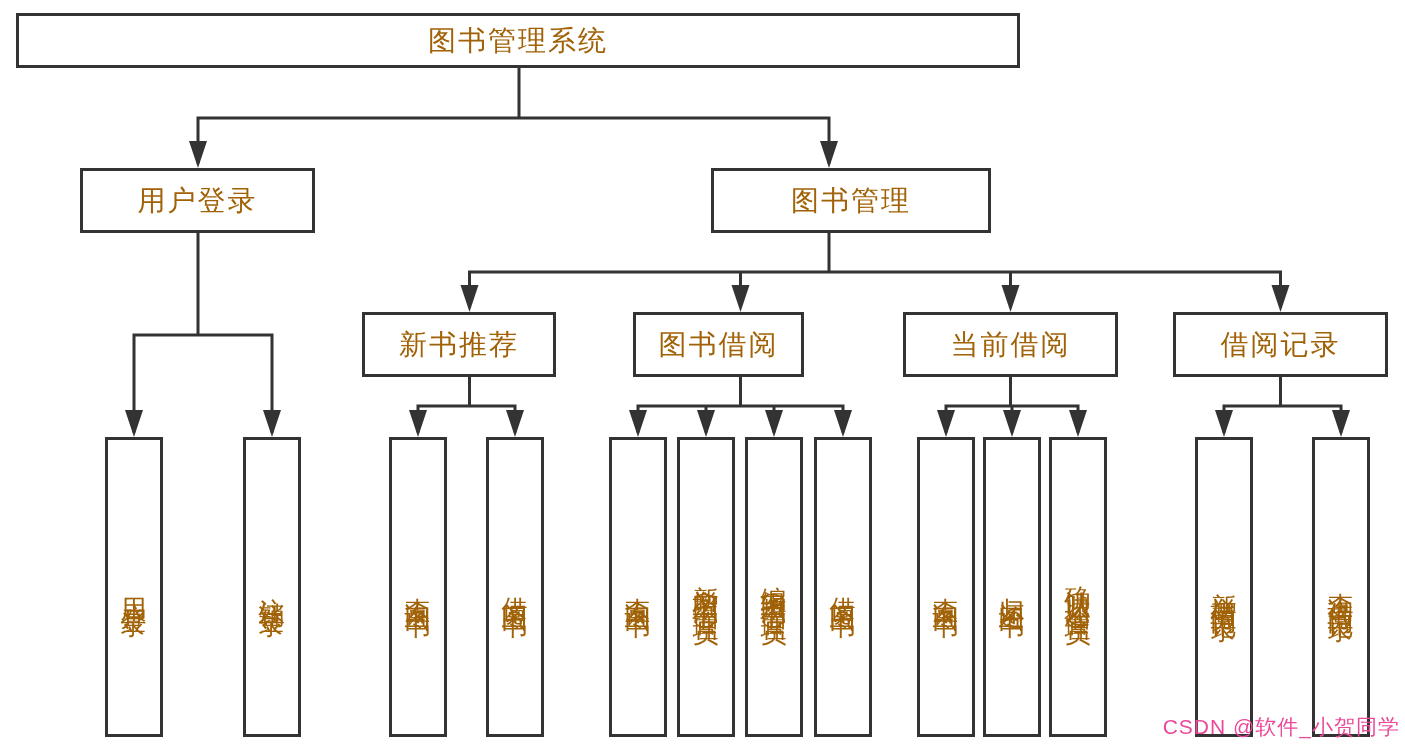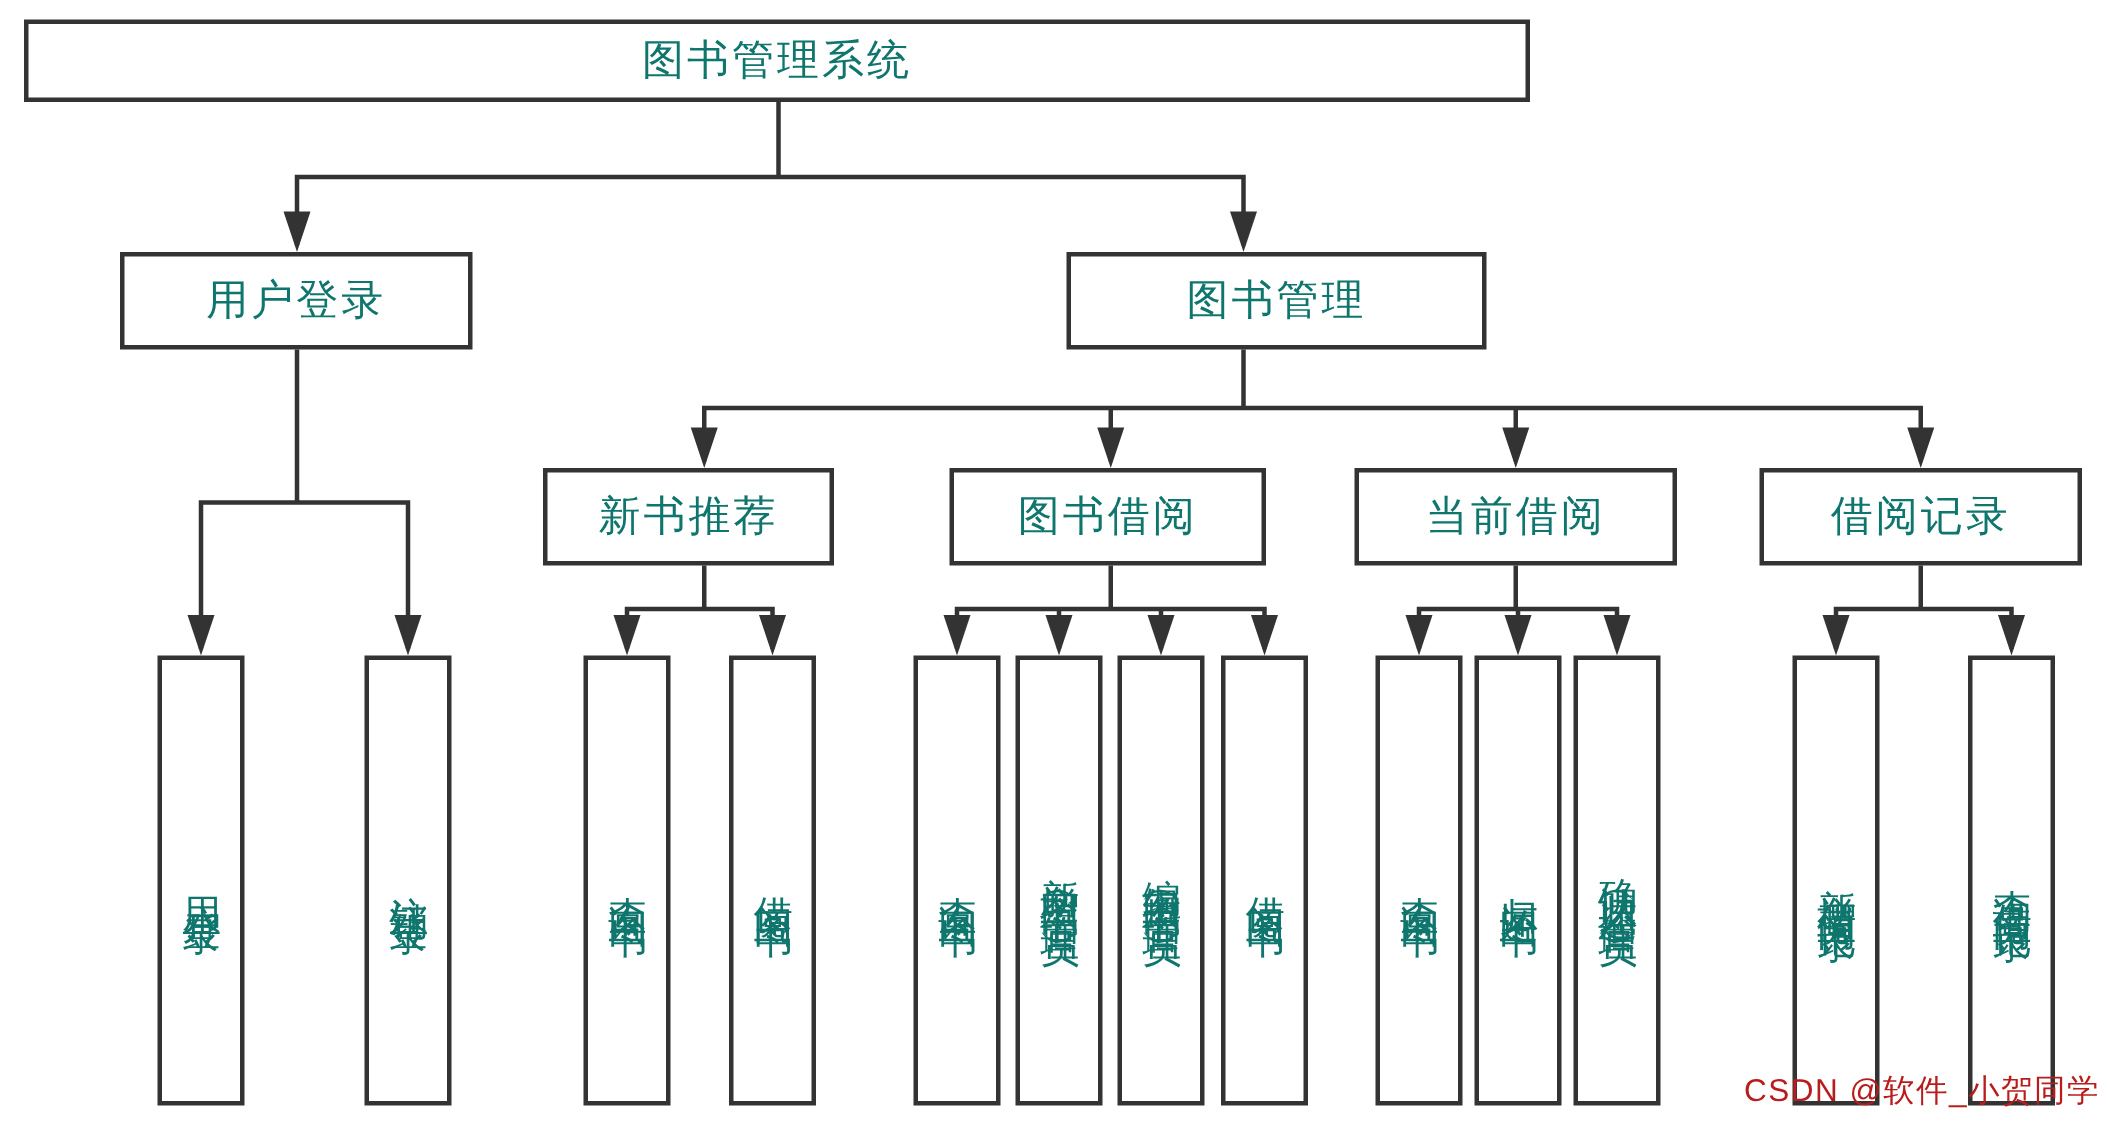--- a/index.html
+++ b/index.html
@@ -9,44 +9,43 @@
     background:#ffffff;
     font-family:"Liberation Sans","DejaVu Sans",sans-serif;
     overflow:hidden;
   }
   #wires{position:absolute;left:0;top:0;width:1405px;height:747px;}
   .node{
     position:absolute;
     box-sizing:border-box;
     border:3px solid #333333;
     background:#ffffff;
-    color:#0f766e;
+    color:#a16207;
     display:flex;align-items:center;justify-content:center;
     text-align:center;
-    font-family:Liberation Serif, serif;
   }
   .h-node{
     font-size:28px;
     letter-spacing:2px;
     line-height:1;
   }
   .v-node{
     top:437px;width:58px;height:300px;
     writing-mode:vertical-rl;
     text-orientation:mixed;
     font-size:26px;
     letter-spacing:5px;
     line-height:1;
   }
   #watermark{
     position:absolute;
     top:713px;right:5px;
     font-size:21px;
     letter-spacing:1px;
-    color:#b91c1c;
+    color:#ec4899;
     z-index:5;
     white-space:nowrap;
   }
 </style>
 </head>
 <body>
 
 <div id="stage">
 
   <svg id="wires" viewBox="0 0 1405 747" xmlns="http://www.w3.org/2000/svg">
@@ -88,21 +87,21 @@
       <polygon points="1332,410 1350,410 1341,437"></polygon>
     </g>
   </svg>
 
   <div class="node h-node" style="left:16px;top:13px;width:1004px;height:55px">图书管理系统</div>
 
   <div class="node h-node" style="left:80px;top:168px;width:235px;height:65px">用户登录</div>
   <div class="node h-node" style="left:711px;top:168px;width:280px;height:65px">图书管理</div>
 
   <div class="node h-node" style="left:362px;top:312px;width:194px;height:65px">新书推荐</div>
-  <div class="node h-node" style="left:633px;top:312px;width:211px;height:65px">图书借阅</div>
+  <div class="node h-node" style="left:633px;top:312px;width:171px;height:65px">图书借阅</div>
   <div class="node h-node" style="left:1173px;top:312px;width:215px;height:65px">借阅记录</div>
   <div class="node h-node" style="left:903px;top:312px;width:215px;height:65px">当前借阅</div>
 
   <div class="node v-node" style="left:105px">用户登录</div>
   <div class="node v-node" style="left:243px">注销登录</div>
 
   <div class="node v-node" style="left:389px">查询图书</div>
   <div class="node v-node" style="left:486px">借阅图书</div>
 
   <div class="node v-node" style="left:609px">查询图书</div>

